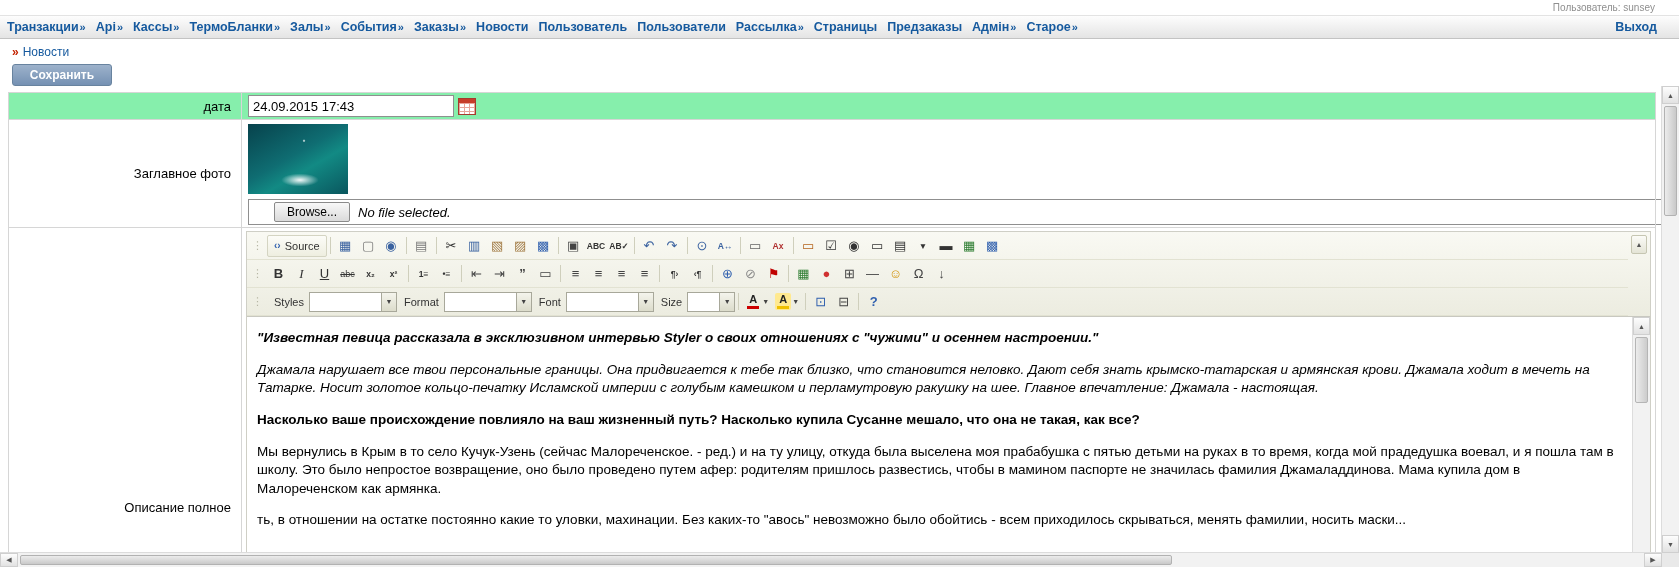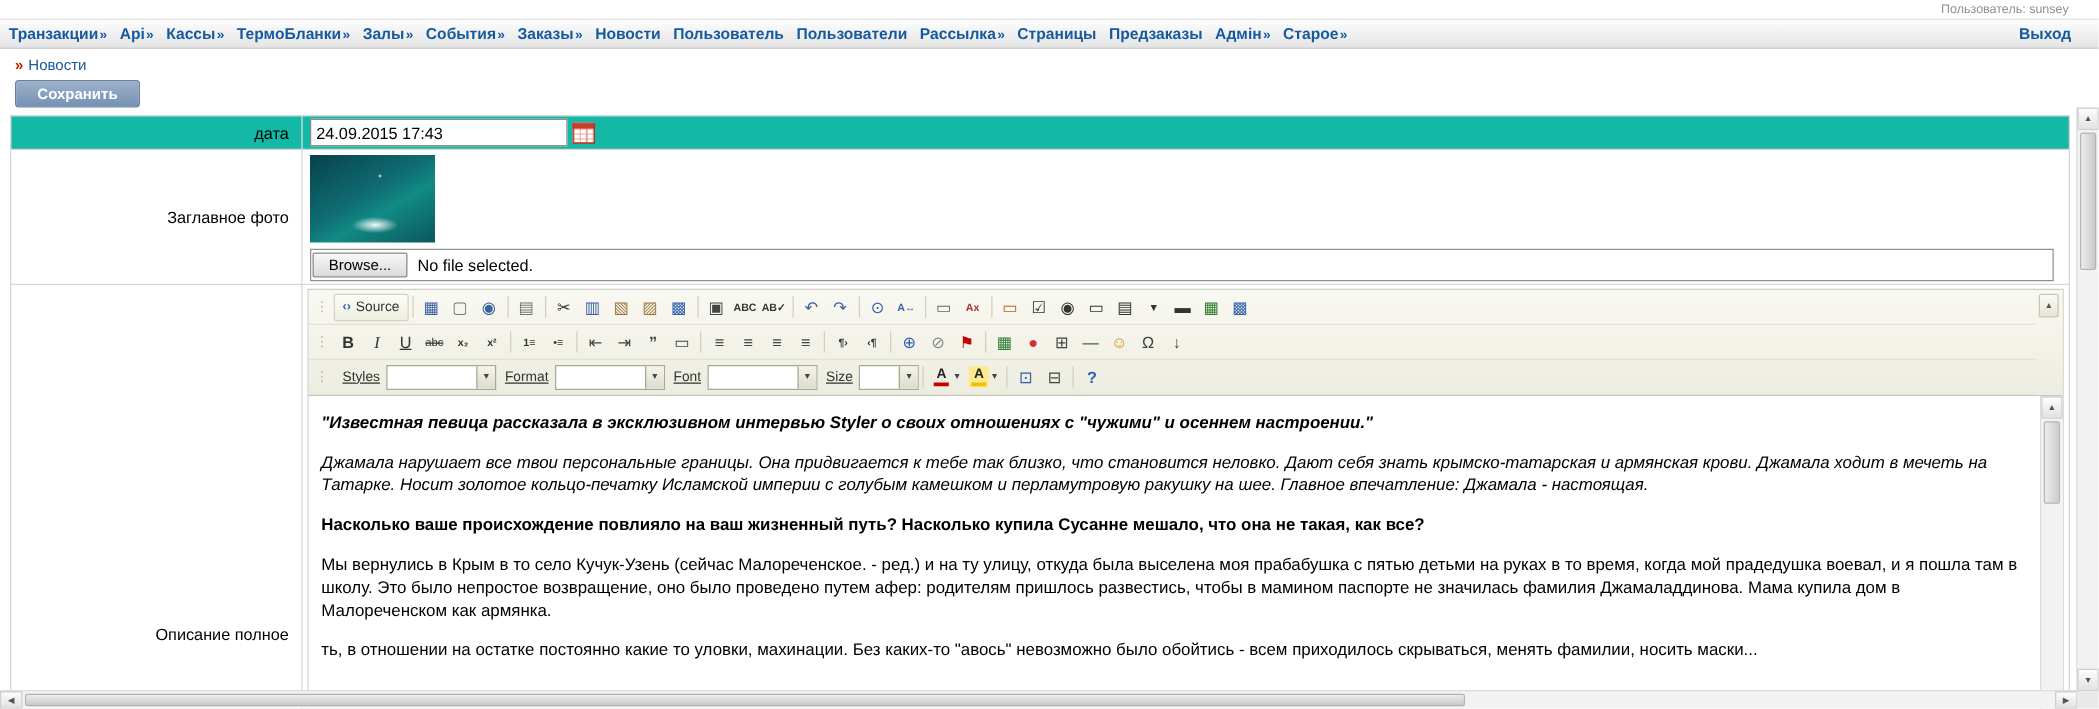--- a/index.html
+++ b/index.html
@@ -25,43 +25,43 @@
   .save-row{padding:3px 0 6px 12px;}
   .save-btn{min-width:100px;height:22px;background:linear-gradient(#9db2cb,#7591b3);
             border:1px solid #68839f;border-radius:3px;color:#fff;font-weight:bold;font-size:12px;
             font-family:inherit;padding:0 16px;cursor:pointer;}
 
   
   .form-table{border-collapse:collapse;margin-left:8px;width:1648px;table-layout:fixed;}
   .form-table td{border:1px solid #d6d6d6;vertical-align:middle;background:#fff;}
   .label-cell{width:218px;text-align:right;padding:4px 10px 4px 4px;font-size:13px;}
   .value-cell{padding:2px 6px;}
-  .row-alt td{background:#14b8a6;}
+  .row-alt td{background:#86efac;}
   .req{color:#d00000;font-weight:bold;}
 
   .text-input{height:18px;border:1px solid #8f8f8f;font-size:13px;font-family:inherit;padding:1px 4px;background:#fff;vertical-align:middle;}
   .title-input{width:calc(100% - 14px);}
   .date-input{width:196px;}
 
   .calendar-icon{display:inline-block;width:16px;height:15px;margin-left:4px;vertical-align:middle;cursor:pointer;
     border:1px solid #a43b2e;background-color:#fff;
     background-image:linear-gradient(#c63d2a 0 4px,rgba(0,0,0,0) 4px),
       repeating-linear-gradient(90deg,#e8a49a 0 1px,rgba(0,0,0,0) 1px 5px),
       repeating-linear-gradient(#e8a49a 0 1px,rgba(0,0,0,0) 1px 4px);}
 
   .thumb{width:100px;height:70px;margin:2px 0 5px;
     background:
       radial-gradient(ellipse 26px 9px at 52% 80%,rgba(255,255,255,.95),rgba(255,255,255,0) 72%),
       radial-gradient(circle 2px at 56% 24%,#ffffff,rgba(255,255,255,0) 80%),
       linear-gradient(150deg,#07424c 0%,#0f6d72 45%,#128a84 62%,#0a565e 100%);}
 
-  .file-box{height:24px;border:1px solid #8f8f8f;background:#fff;display:flex;align-items:center;width:calc(100% - 8px);}
+  .file-box{height:24px;border:1px solid #8f8f8f;background:#fff;display:flex;align-items:center;width:calc(100% - 8px);padding-left:24px;}
   .browse-btn{height:20px;margin-left:1px;background:linear-gradient(#f8f8f8,#dadada);border:1px solid #8a8a8a;
               border-radius:2px;font-size:12px;font-family:inherit;padding:0 12px;cursor:pointer;}
-  .file-status{font-size:13px;margin-left:8px;}
+  .file-status{font-size:13px;margin-left:8px;font-style:italic;}
 
   .cb-wrap{display:inline-flex;align-items:center;gap:4px;font-size:13px;cursor:pointer;}
 
   
   .editor-cell{padding:3px 4px;}
   .editor{border:1px solid #cfcfc6;}
   .toolbar{position:relative;background:linear-gradient(#f9f9f3,#ecece0);padding-right:22px;}
   .toolbar-row{display:flex;align-items:center;min-height:25px;padding:1px 3px;border-bottom:1px solid #e2e2d2;
                flex-wrap:nowrap;overflow:hidden;}
   .toolbar-row:last-child{border-bottom:none;}
@@ -71,21 +71,21 @@
   .tb-btn.sm{font-size:8.5px;font-weight:bold;}
   .tb-btn.b{font-weight:bold;}
   .tb-btn.i{font-style:italic;font-family:"Liberation Serif",serif;}
   .tb-btn.u{text-decoration:underline;}
   .tb-btn.s{text-decoration:line-through;font-size:9px;}
   .tb-sep{width:1px;height:17px;background:#cfcfbc;margin:0 3px;flex:0 0 auto;}
   .src-btn{display:inline-flex;align-items:center;gap:4px;height:20px;padding:0 6px;font-size:11px;color:#333;
            border:1px solid #d4d4c2;border-radius:2px;background:linear-gradient(#fcfcf8,#eeeee0);cursor:pointer;flex:0 0 auto;}
   .src-ic{font-size:10px;color:#2f5fae;font-weight:bold;}
   .tb-dd{display:inline-flex;align-items:center;flex:0 0 auto;cursor:pointer;}
-  .dd-label{font-size:11px;color:#333;margin:0 5px 0 7px;text-decoration:underline;}
+  .dd-label{font-size:11px;color:#333;margin:0 5px 0 7px;}
   .dd-box{display:inline-block;height:18px;background:#fff;border:1px solid #a8a89a;position:relative;vertical-align:middle;}
   .dd-arrow{position:absolute;right:0;top:0;width:14px;height:100%;background:linear-gradient(#f4f4ec,#dcdccb);
             border-left:1px solid #a8a89a;font-size:7px;color:#444;display:flex;align-items:center;justify-content:center;}
   .color-btn{width:auto;padding:0 2px;}
   .color-wrap{display:inline-flex;flex-direction:column;align-items:center;line-height:1;padding:1px 2px;border-radius:2px;}
   .color-letter{font-size:11px;font-weight:bold;color:#222;}
   .color-bar{width:12px;height:3px;margin-top:1px;}
   .color-arrow{font-size:7px;color:#444;margin-left:1px;}
   .collapse-btn{position:absolute;top:3px;right:3px;width:14px;height:17px;background:linear-gradient(#fbfbf7,#e4e4d6);
                 border:1px solid #c6c6b2;border-radius:2px;display:flex;align-items:center;justify-content:center;

